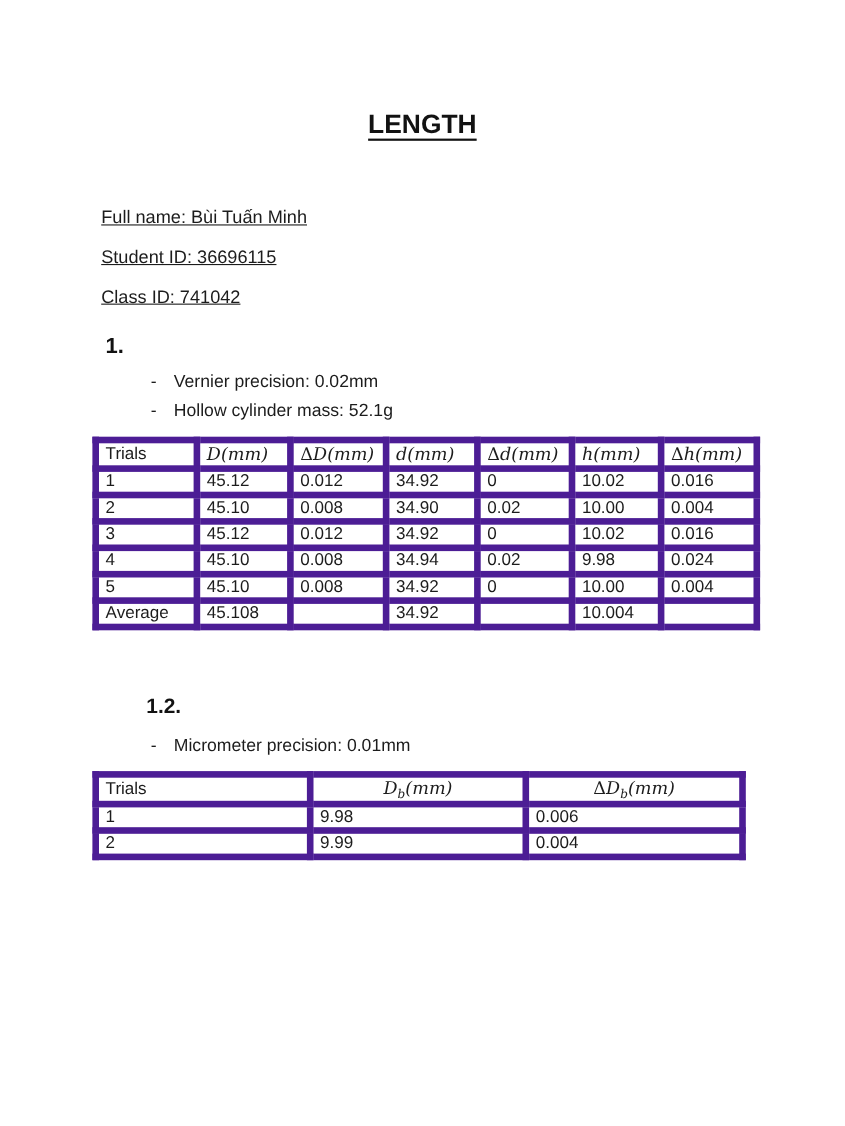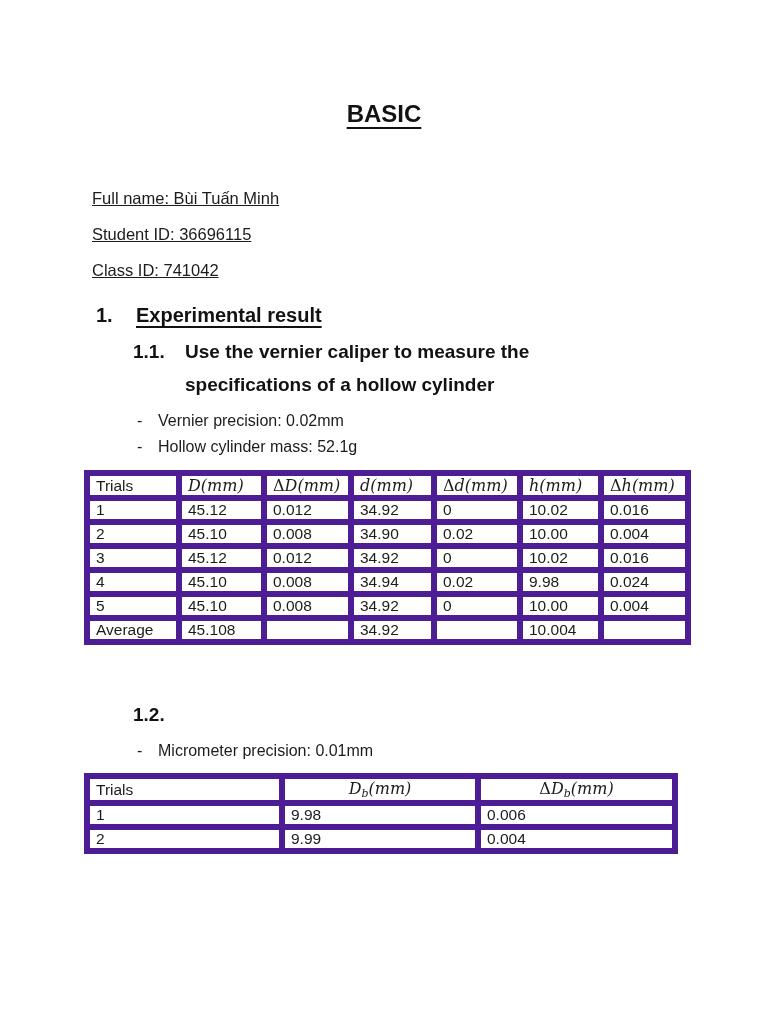--- a/index.html
+++ b/index.html
@@ -105,41 +105,33 @@
   }
 
   .spacer-after-table1 { height: 46px; }
 </style>
 </head>
 <body>
 
 <div class="page">
 
   <h1 class="doc-title">
-    <span class="line" style="display:inline-block">BASIC</span>
+    <span class="line" style="display:inline-block">LENGTH</span>
   </h1>
 
   <div class="info-block">
     <p>Full name: Bùi Tuấn Minh</p>
     <p>Student ID: 36696115</p>
     <p>Class ID: 741042</p>
   </div>
 
   <div class="h1-row">
     <span class="num">1.</span>
-    <span class="txt">Experimental result</span>
-  </div>
-
-  <div class="h2-row">
-    <span class="num">1.1.</span>
-    <span class="txt">
-      <span style="display:block">Use the vernier caliper to measure the</span>
-      <span style="display:block">specifications of a hollow cylinder</span>
-    </span>
-  </div>
+  </div>
+
 
   <div class="bullets">
     <div class="bullet">
       <span class="dash">-</span>
       <span>Vernier precision: 0.02mm</span>
     </div>
     <div class="bullet">
       <span class="dash">-</span>
       <span>Hollow cylinder mass: 52.1g</span>
     </div>

